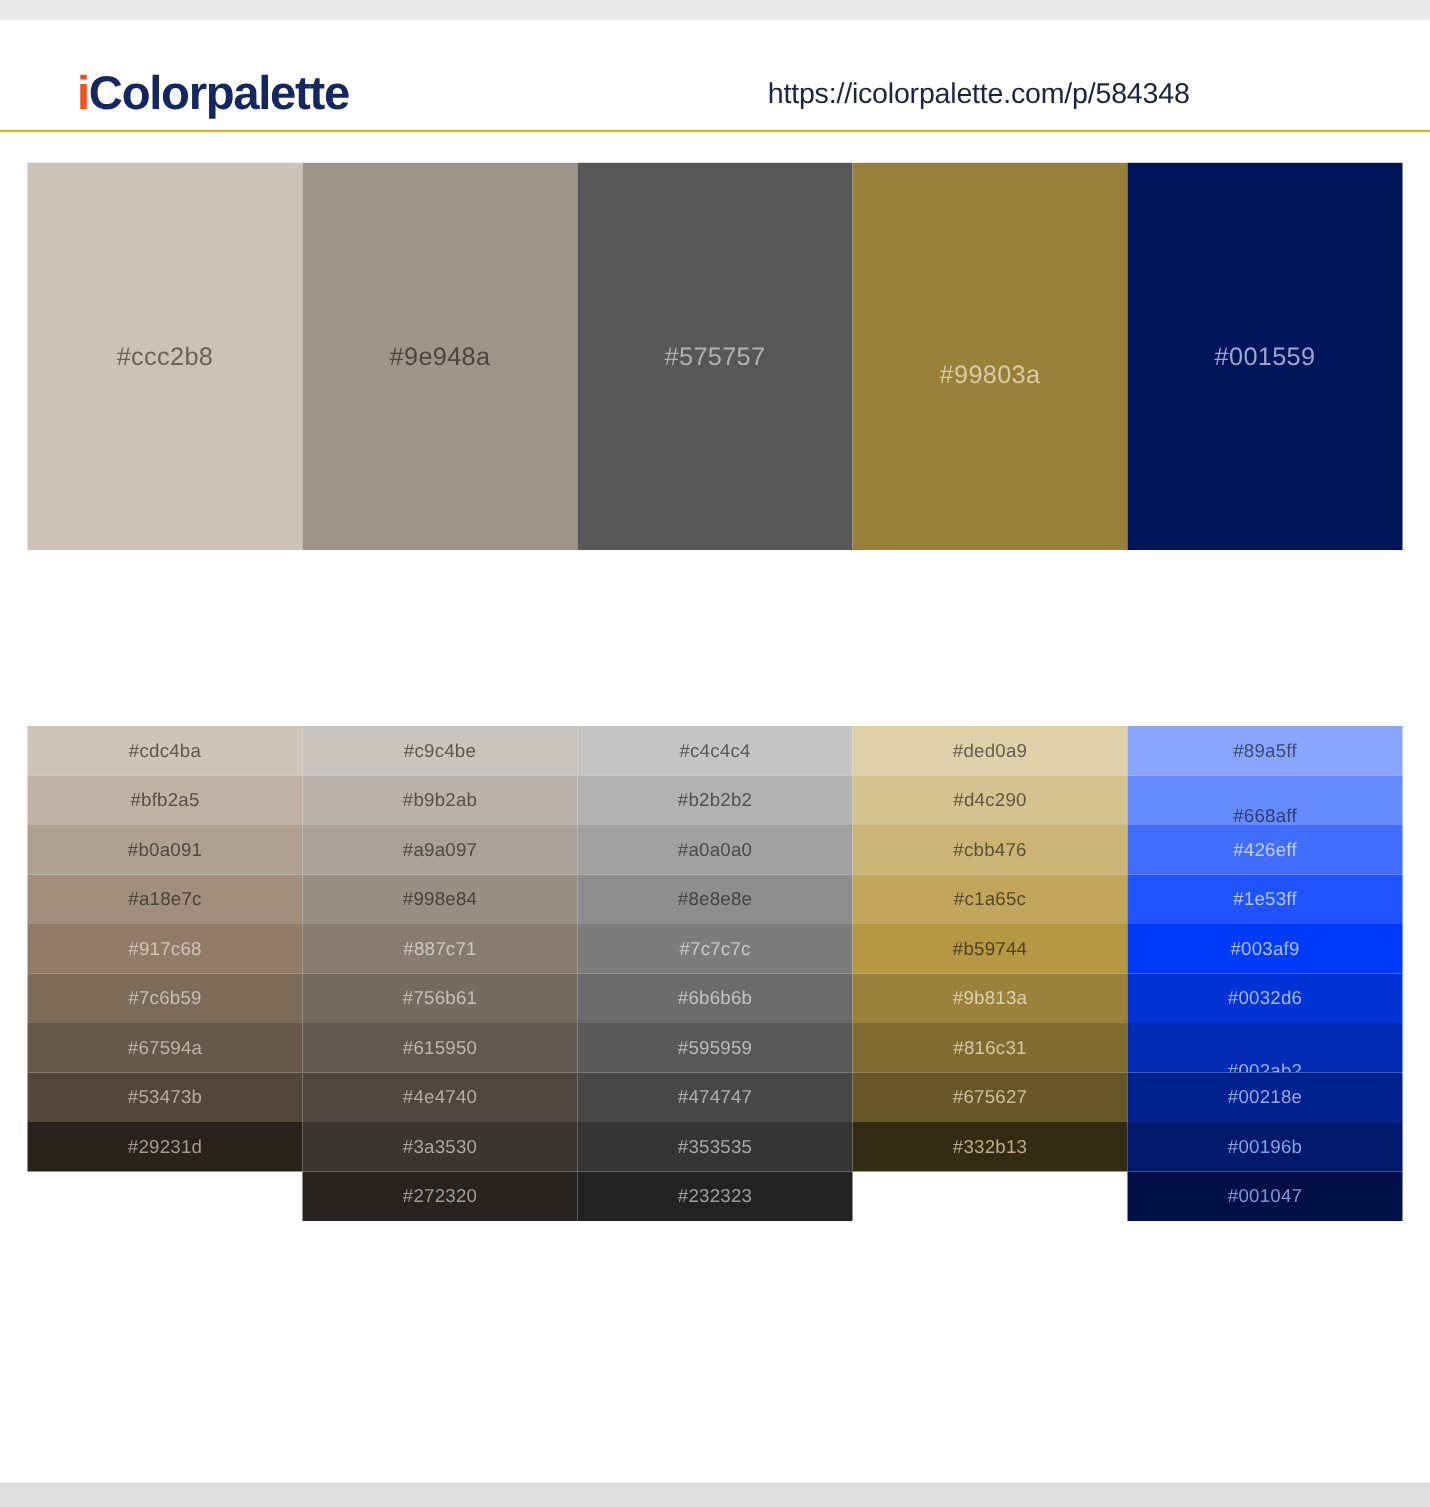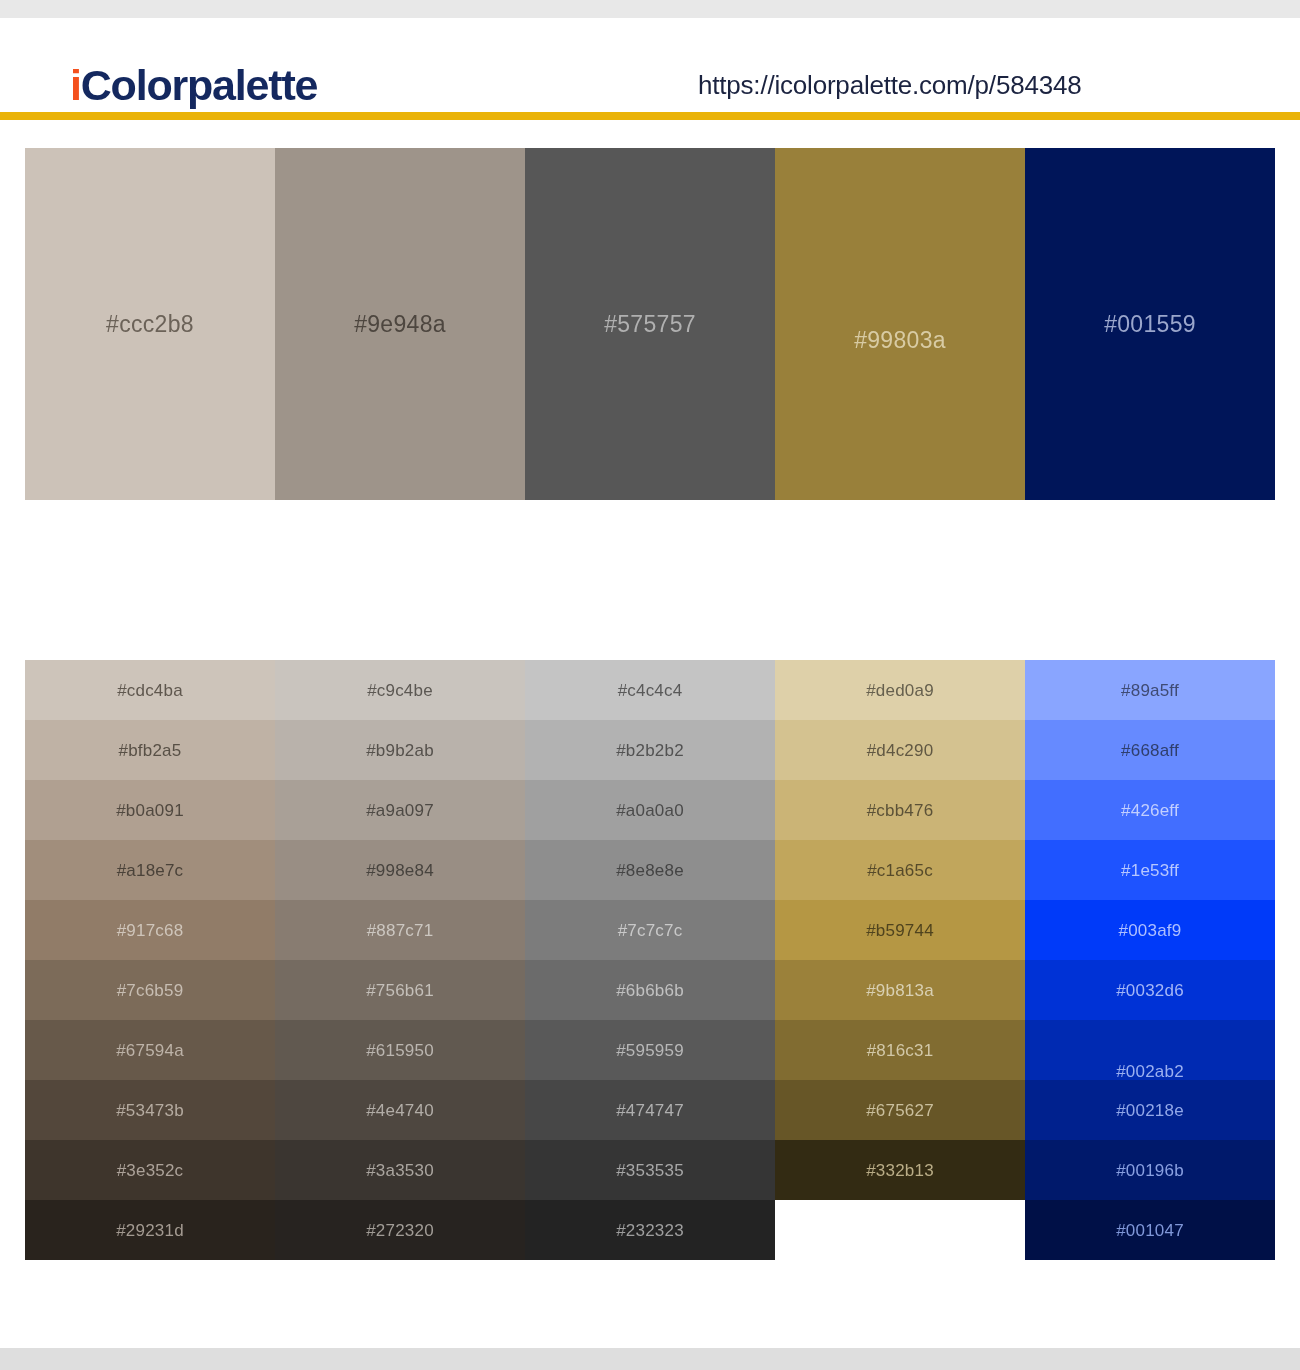--- a/index.html
+++ b/index.html
@@ -20,21 +20,21 @@
   .bottom-strip {
     position: absolute; top: 1348px; left: 0;
     width: 1300px; height: 22px;
     background: #dedede;
   }
 
   .header {
     position: absolute; top: 18px; left: 0;
     width: 1300px; height: 102px;
     background: #ffffff;
-    border-bottom: 8px solid #eab308;
+    border-bottom: 2px solid #eab308;
   }
   .logo {
     position: absolute; left: 70px; top: 46px;
     font-size: 43px;
     font-weight: bold;
     letter-spacing: -1.2px;
     white-space: nowrap;
     line-height: 1;
   }
   .logo .logo-i { color: #f4511e; }
@@ -70,21 +70,21 @@
 
   
   .shades {
     position: absolute;
     left: 25px; top: 660px;
     width: 1250px; height: 602px;
     display: flex;
   }
   .shade-col { flex: 1 1 0; display: flex; flex-direction: column; }
   .shade-cell {
-    height: 60px;
+    height: 45px;
     display: flex;
     align-items: center;
     justify-content: center;
   }
   .shade-label {
     font-size: 17px;
     letter-spacing: 0.2px;
     line-height: 1;
   }
 </style>
@@ -139,23 +139,20 @@
         </div>
         <div class="shade-cell" style="background: rgb(124, 107, 89);">
           <span class="shade-label" style="color: rgb(199, 189, 178);">#7c6b59</span>
         </div>
         <div class="shade-cell" style="background: rgb(103, 89, 74);">
           <span class="shade-label" style="color: rgb(189, 179, 168);">#67594a</span>
         </div>
         <div class="shade-cell" style="background: rgb(83, 71, 59);">
           <span class="shade-label" style="color: rgb(181, 171, 160);">#53473b</span>
         </div>
-        <div class="shade-cell" style="background: rgb(62, 53, 44);">
-          <span class="shade-label" style="color: rgb(172, 162, 153);">#3e352c</span>
-        </div>
         <div class="shade-cell" style="background: rgb(41, 35, 29);">
           <span class="shade-label" style="color: rgb(163, 154, 145);">#29231d</span>
         </div>
       </div>
       <div class="shade-col">
         <div class="shade-cell" style="background: rgb(201, 196, 190);">
           <span class="shade-label" style="color: rgb(92, 88, 83);">#c9c4be</span>
         </div>
         <div class="shade-cell" style="background: rgb(185, 178, 171);">
           <span class="shade-label" style="color: rgb(85, 81, 76);">#b9b2ab</span>
@@ -243,21 +240,21 @@
           <span class="shade-label" style="color: rgb(202, 191, 157);">#675627</span>
         </div>
         <div class="shade-cell" style="background: rgb(51, 43, 19);">
           <span class="shade-label" style="color: rgb(186, 173, 135);">#332b13</span>
         </div>
       </div>
       <div class="shade-col">
         <div class="shade-cell" style="background: rgb(137, 165, 255);">
           <span class="shade-label" style="color: rgb(63, 75, 116);">#89a5ff</span>
         </div>
-        <div class="shade-cell" style="background: rgb(102, 138, 255);">
+        <div class="shade-cell" style="background: rgb(102, 138, 255); align-items: flex-end;">
           <span class="shade-label" style="color: rgb(47, 63, 109);">#668aff</span>
         </div>
         <div class="shade-cell" style="background: rgb(66, 110, 255);">
           <span class="shade-label" style="color: rgb(194, 207, 255);">#426eff</span>
         </div>
         <div class="shade-cell" style="background: rgb(30, 83, 255);">
           <span class="shade-label" style="color: rgb(183, 199, 255);">#1e53ff</span>
         </div>
         <div class="shade-cell" style="background: rgb(0, 58, 249);">
           <span class="shade-label" style="color: rgb(173, 191, 255);">#003af9</span>

